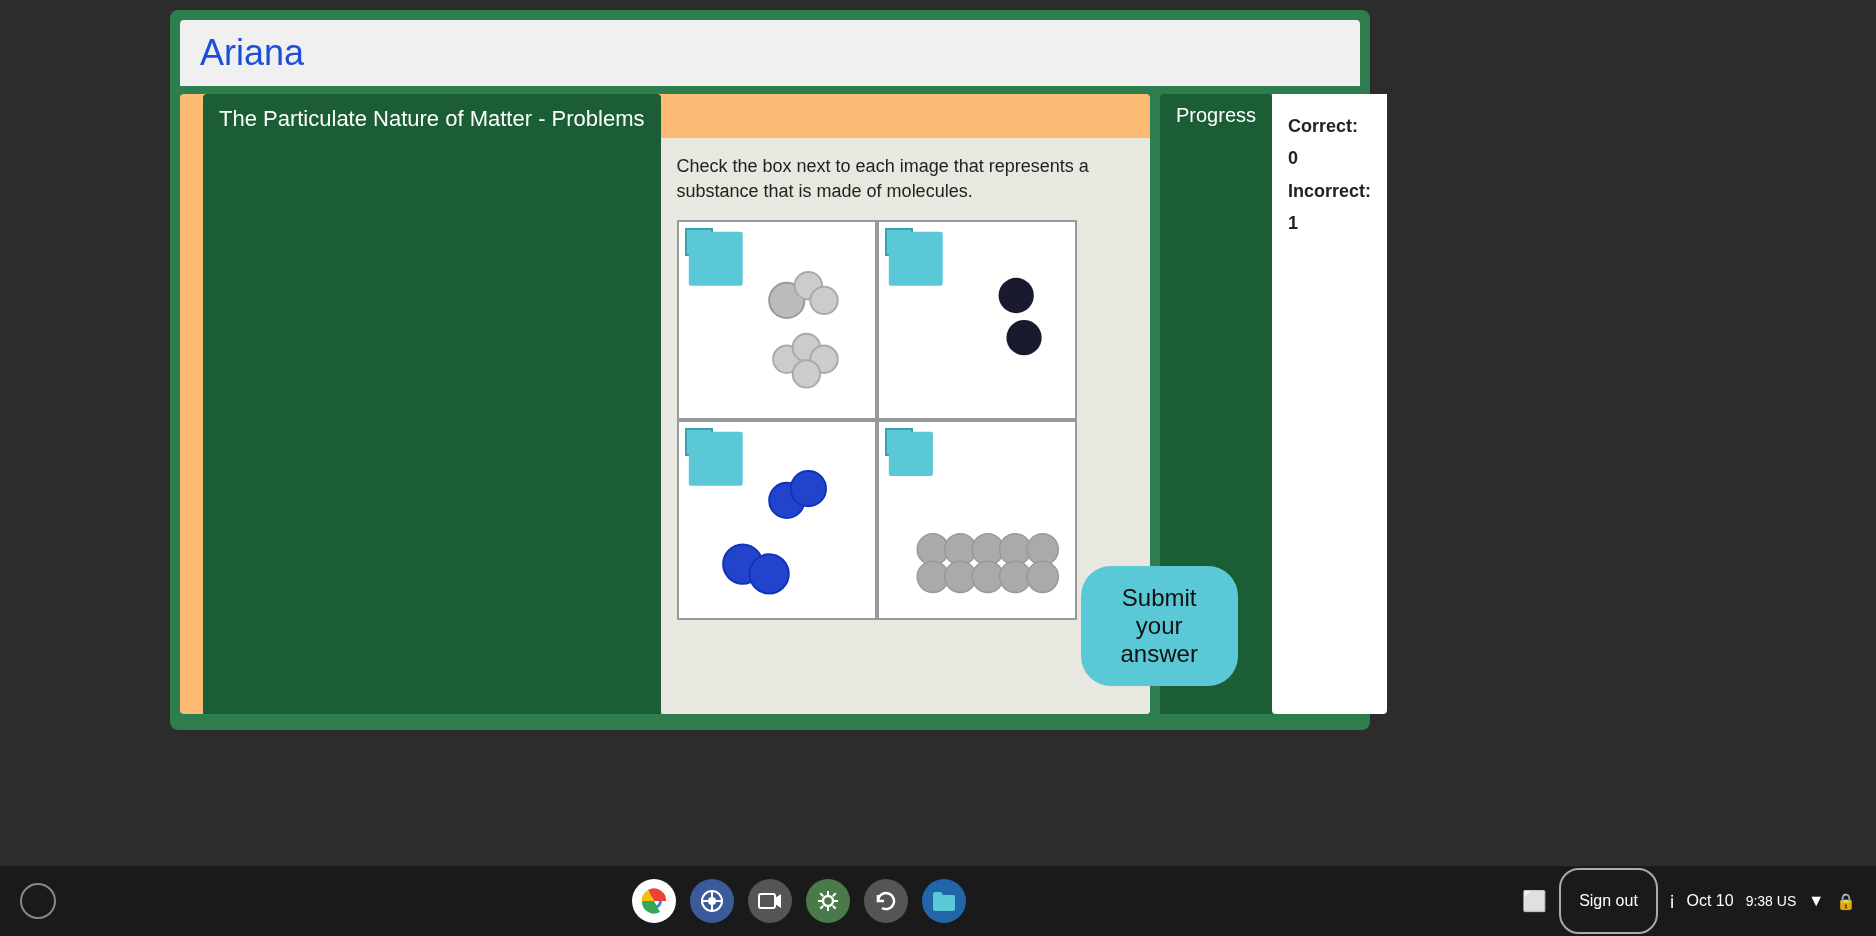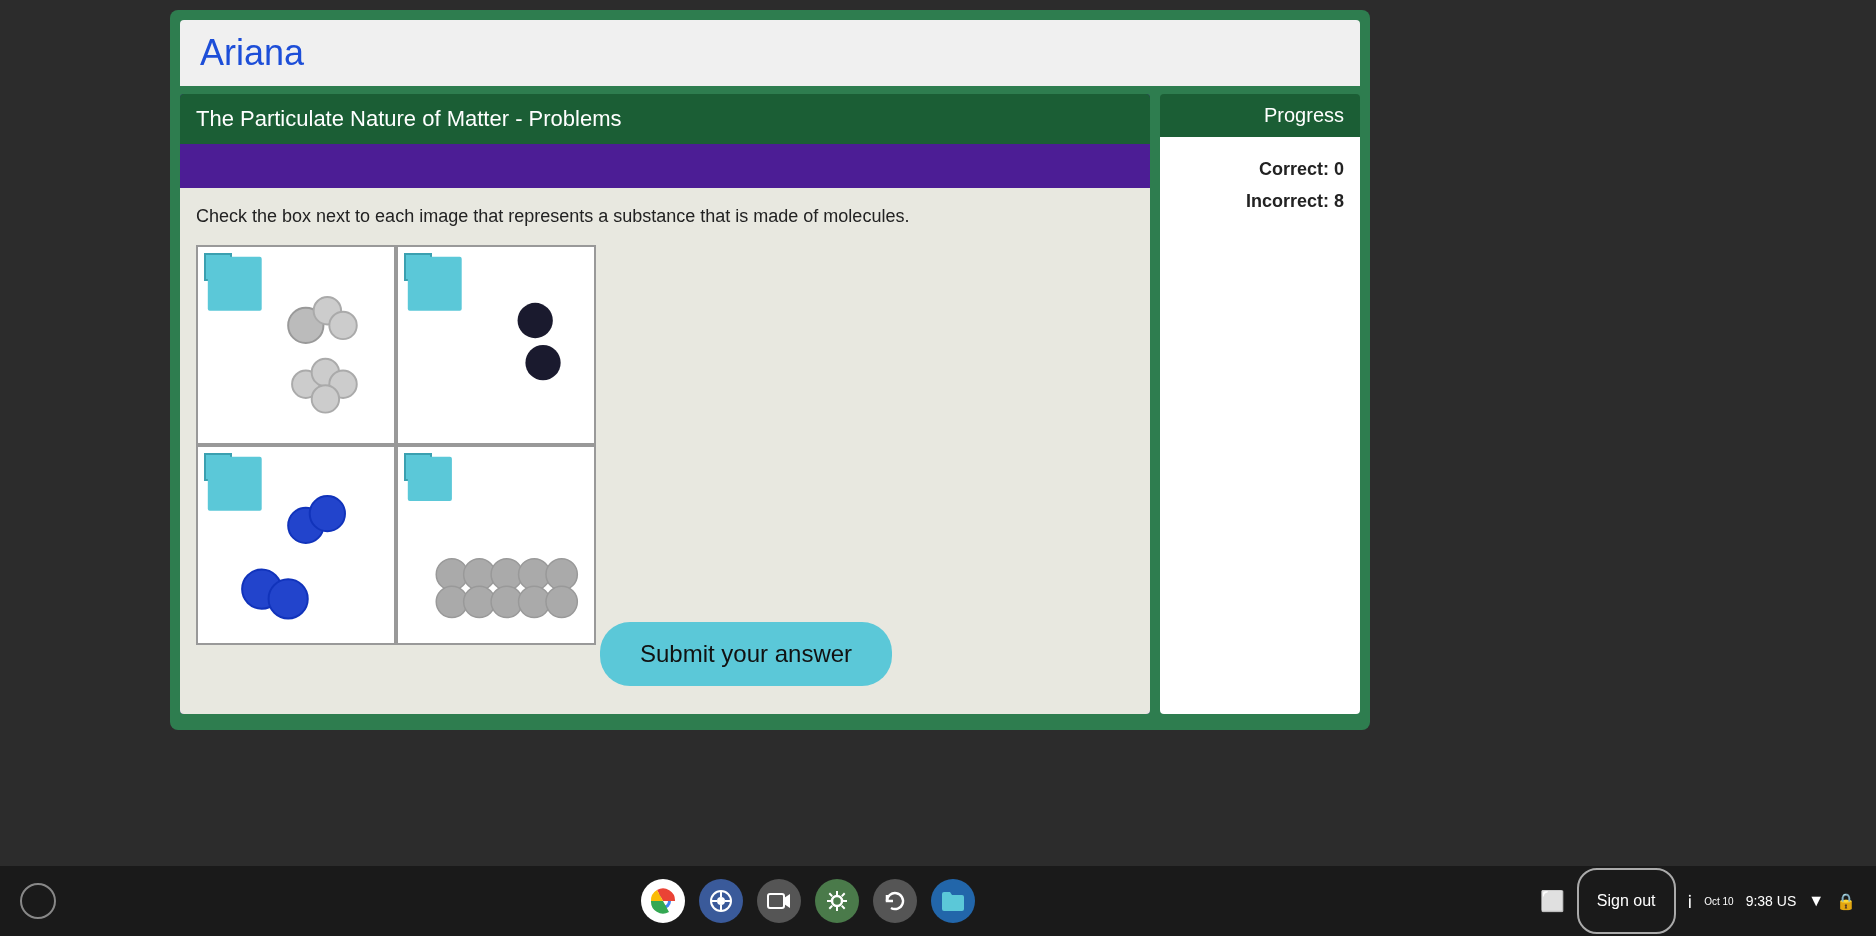--- a/index.html
+++ b/index.html
@@ -43,24 +43,24 @@
     }
 
     .content-area {
       display: flex;
       gap: 10px;
       height: calc(100% - 80px);
     }
 
     .main-panel {
       flex: 1;
-      background: #4c1d95;
+      background: #fdba74;
       border-radius: 4px;
       display: flex;
-      flex-direction: column;
+      padding-left: 23px;
     }
 
     .panel-header {
       background: #1b5e35;
       color: white;
       padding: 12px 16px;
       font-size: 22px;
       border-radius: 4px 4px 0 0;
     }
 
@@ -119,22 +119,21 @@
       padding: 18px 40px;
       font-size: 24px;
       color: #111;
       cursor: pointer;
       font-weight: 500;
     }
 
     .progress-panel {
       width: 200px;
       display: flex;
-      flex-direction: column;
-      text-align: right;
+      flex-direction: row;
     }
 
     .progress-header {
       background: #1b5e35;
       color: white;
       padding: 10px 16px;
       font-size: 20px;
       border-radius: 4px 4px 0 0;
     }
 
@@ -216,21 +215,21 @@
       cursor: pointer;
     }
 
     .taskbar-time {
       color: white;
       font-size: 14px;
     }
 
     .taskbar-date {
       color: white;
-      font-size: 10px;
+      font-size: 16px;
     }
   </style>
 </head>
 <body>
 
 <div class="desktop-bg"></div>
 
 <div class="main-window">
   <div class="title-bar">
     <h1>Ariana</h1>
@@ -307,21 +306,21 @@
         </div>
 
         <button class="submit-btn">Submit your answer</button>
       </div>
     </div>
 
     <div class="progress-panel">
       <div class="progress-header">Progress</div>
       <div class="progress-body">
         <p>Correct: 0</p>
-        <p>Incorrect: 8</p>
+        <p>Incorrect: 1</p>
       </div>
     </div>
   </div>
 </div>
 
 <div class="taskbar">
   <div class="taskbar-circle-left"></div>
 
   <div class="taskbar-icons">
 

